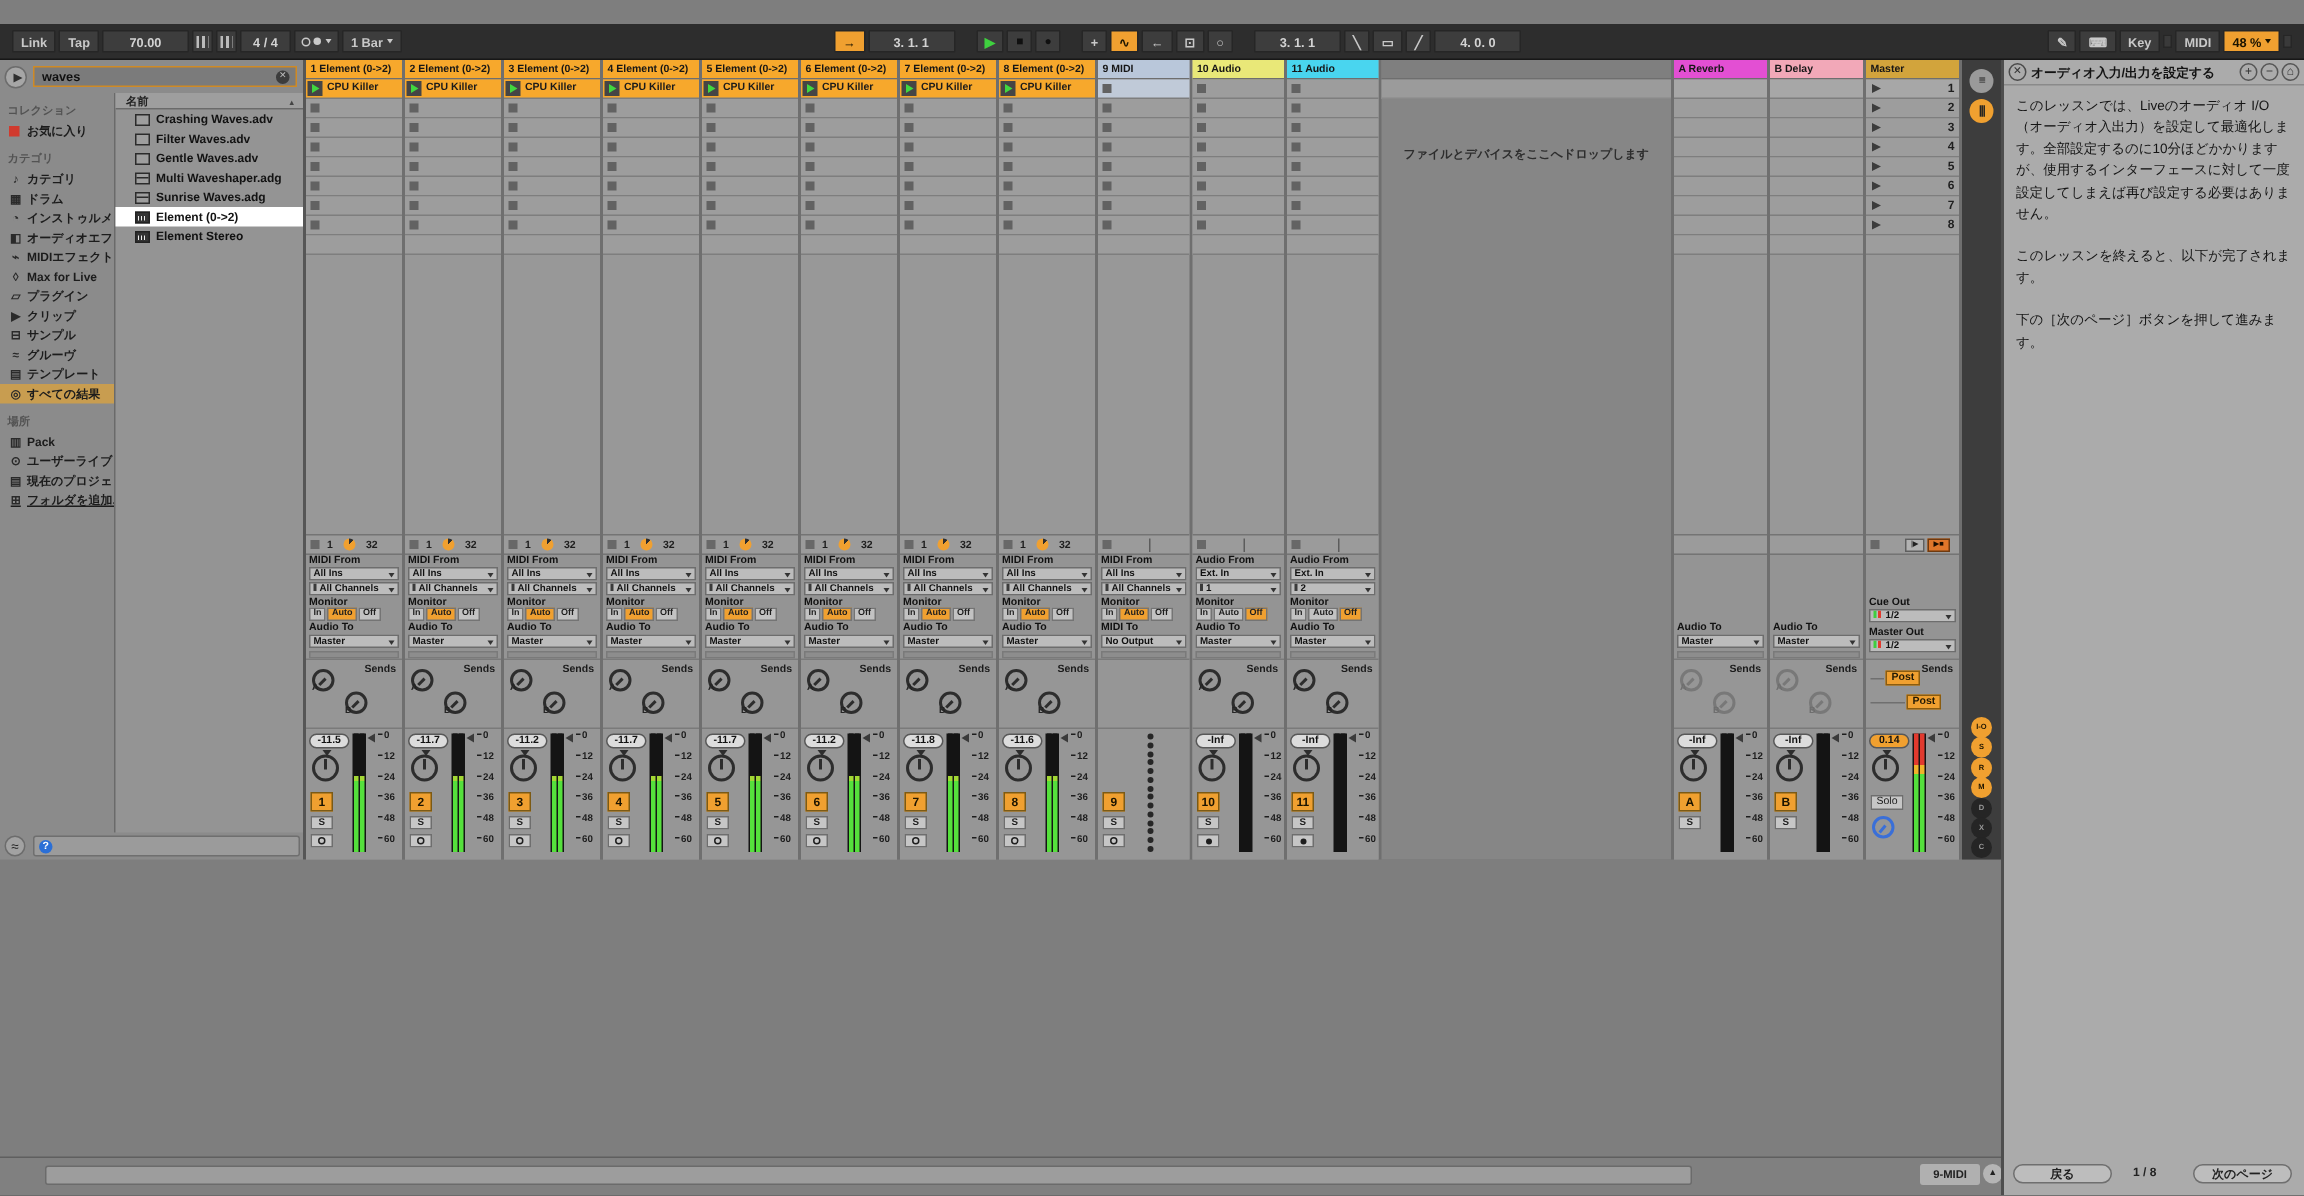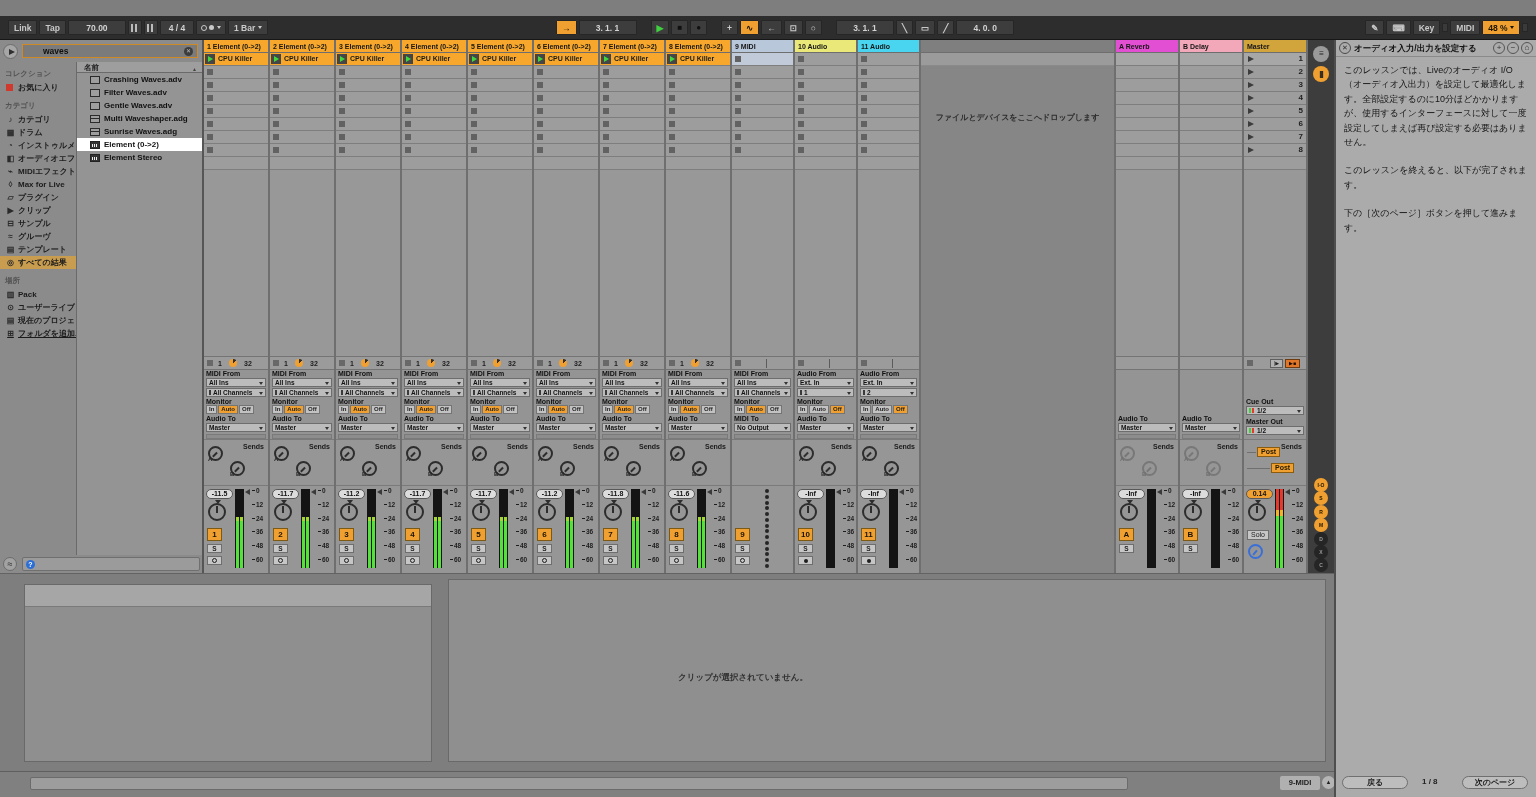--- a/index.html
+++ b/index.html
@@ -27,21 +27,21 @@
 .metro .c1{width:6px;height:6px;border:1px solid #c9c9c9;border-radius:50%;margin-right:2px;}
 .metro .c2{width:5px;height:5px;background:#c9c9c9;border-radius:50%;margin-right:3px;}
 .dar{width:0;height:0;border-top:3px solid #c9c9c9;border-left:2.5px solid transparent;border-right:2.5px solid transparent;}
 .minibox{width:6px;height:9px;background:#3a3a3a;border:1px solid #262626;margin-right:2px;}
 .gap{width:12px;}
 
 
 .browser{position:absolute;left:0;top:40px;width:204px;height:533px;background:#8b8b8b;border-right:2px solid #565656;}
 .b-nav{position:absolute;left:3px;top:4px;width:15px;height:15px;border-radius:50%;background:#a6a6a6;border:1px solid #6c6c6c;}
 .b-nav i{position:absolute;left:5px;top:4px;border-left:6px solid #2f2f2f;border-top:3.5px solid transparent;border-bottom:3.5px solid transparent;}
-.b-search{position:absolute;left:22px;top:4px;width:176px;height:14px;background:#7b7b7b;border:1px solid #cf8a25;color:#101010;font-size:8.5px;font-weight:bold;padding-left:20px;outline:none;}
+.b-search{position:absolute;left:22px;top:4px;width:176px;height:14px;background:#7b7b7b;border:1px solid #cf8a25;color:#101010;font-size:8.5px;font-weight:bold;padding-left:5px;outline:none;}
 .b-clear{position:absolute;right:9px;top:7px;width:9px;height:9px;border-radius:50%;background:#3c3c3c;color:#bdbdbd;font-size:6px;line-height:9px;text-align:center;}
 .sidebar{position:absolute;left:0;top:22px;width:76px;bottom:18px;overflow:hidden;}
 .sb-h{font-size:7.5px;font-weight:bold;color:#535353;margin:7px 0 2px 5px;}
 .sb-i{height:13px;display:flex;align-items:center;font-size:8px;font-weight:bold;color:#1c1c1c;padding-left:5px;white-space:nowrap;overflow:hidden;}
 .sb-i .ic{width:11px;margin-right:2px;font-size:8px;text-align:center;flex:none;color:#2a2a2a;}
 .sb-i.sel{background:#c89d50;}
 .sb-i.und{text-decoration:underline;}
 .fav-sq{width:7px;height:7px;background:#d03a2e;margin:0 5px 0 1px;flex:none;}
 .flist{position:absolute;left:76px;top:22px;right:0;bottom:18px;background:#949494;border-left:1px solid #6a6a6a;}
 .fl-h{height:11px;background:#9e9e9e;border-bottom:1px solid #6a6a6a;font-size:7.5px;font-weight:bold;color:#222;padding-left:7px;line-height:11px;position:relative;}
@@ -128,21 +128,21 @@
 .armbtn .adot{position:absolute;left:5px;top:2px;width:4px;height:4px;border-radius:50%;background:#1e1e1e;}
 .armbtn .mdot{position:absolute;left:4px;top:1px;width:5px;height:5px;border-radius:50%;border:1px solid #1e1e1e;}
 .dots{position:absolute;left:33px;top:3px;width:4px;height:79px;display:flex;flex-direction:column;justify-content:space-between;}
 .dots i{width:4px;height:4px;border-radius:50%;background:#262626;}
 .solobtn{position:absolute;left:3px;top:44px;width:22px;height:10px;background:#c6c6c6;border:1px solid #6e6e6e;font-size:7px;text-align:center;line-height:8px;color:#222;}
 
 
 .dropzone{flex:1 1 auto;background:#868686;position:relative;margin-right:2px;}
 .dz-top{height:13px;background:#7f7f7f;border-bottom:1px solid #6e6e6e;}
 .dz-s1{height:13px;background:#9b9b9b;border-bottom:1px solid #8a8a8a;}
-.dz-hint{position:absolute;left:0;top:57px;width:100%;text-align:center;font-size:8px;font-weight:bold;color:#2d2d2d;margin-top:15px;}
+.dz-hint{position:absolute;left:0;top:57px;width:100%;text-align:center;font-size:8px;font-weight:bold;color:#2d2d2d;}
 .sidecol{width:26px;flex:none;background:#3d3d3d;position:relative;margin-right:0;}
 .vt{position:absolute;left:5px;width:16px;height:16px;border-radius:50%;background:#9a9a9a;text-align:center;line-height:16px;font-size:8px;font-weight:bold;color:#222;letter-spacing:-1px;}
 .vt.on{background:#f0a030;}
 .mt{position:absolute;left:6px;width:14px;height:14px;border-radius:50%;background:#252525;color:#9a9a9a;font-size:5px;font-weight:bold;text-align:center;line-height:14px;}
 .mt.on{background:#f0a030;color:#1c1400;}
 
 
 .detail{position:absolute;left:0;top:573px;width:1334px;height:198px;background:#7e7e7e;border-top:1px solid #636363;}
 .infoview{position:absolute;left:24px;top:10px;width:408px;height:178px;background:#8f8f8f;border:1px solid #696969;}
 .infoview .hd{height:22px;background:#a6a6a6;border-bottom:1px solid #7a7a7a;}
@@ -1493,28 +1493,20 @@
           <div class="mt on" style="top: 451.4px;">S</div>
           <div class="mt on" style="top: 464.8px;">R</div>
           <div class="mt on" style="top: 478.2px;">M</div>
           <div class="mt" style="top: 491.6px;">D</div>
           <div class="mt" style="top: 505px;">X</div>
           <div class="mt" style="top: 518.4px;">C</div>
         </div>
     </div>
   </div>
 
-  <div class="detail">
-    <div class="infoview">
-      <div class="hd"></div>
-    </div>
-    <div class="clipview">
-      <div class="noclip">クリップが選択されていません。</div>
-    </div>
-  </div>
 
   <div class="statusbar">
     <div class="sb-field"></div>
     <div class="sb-badge">9-MIDI</div>
     <div class="sb-up">▲</div>
   </div>
 
   <div class="lesson">
     <div class="ls-head">
       <div class="ls-close">✕</div>

